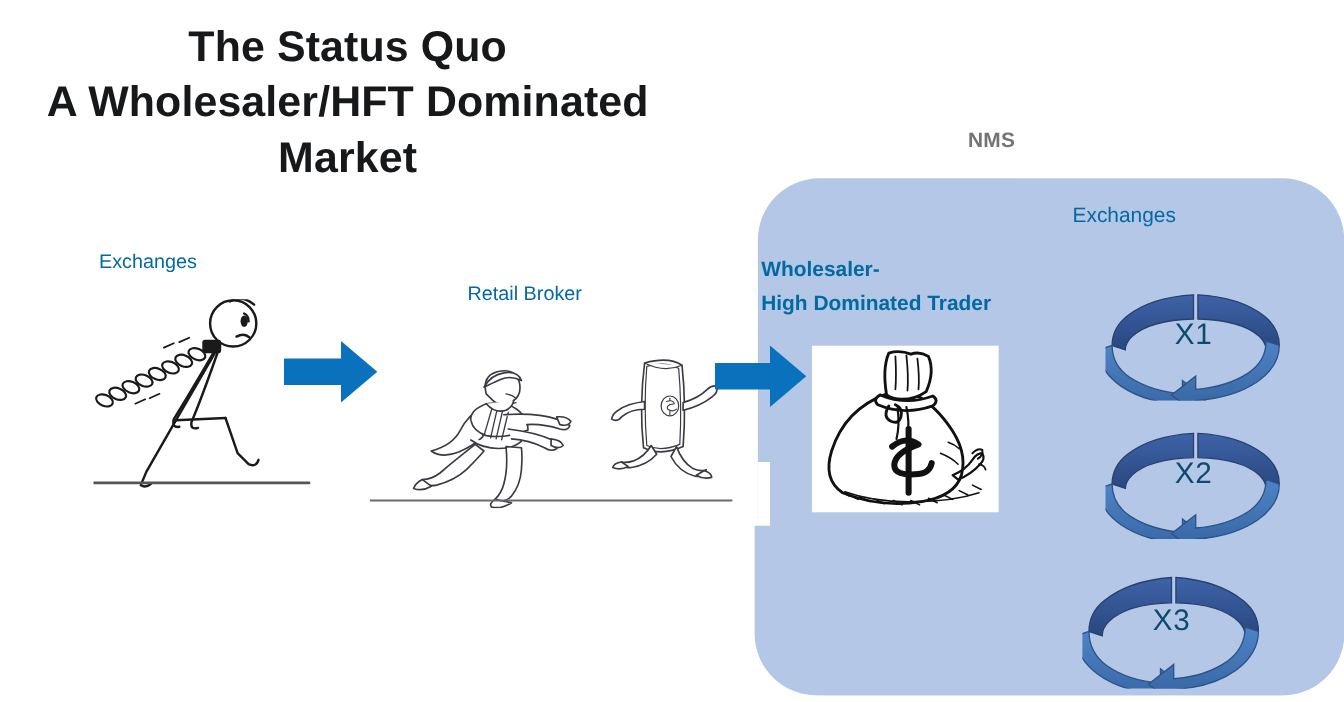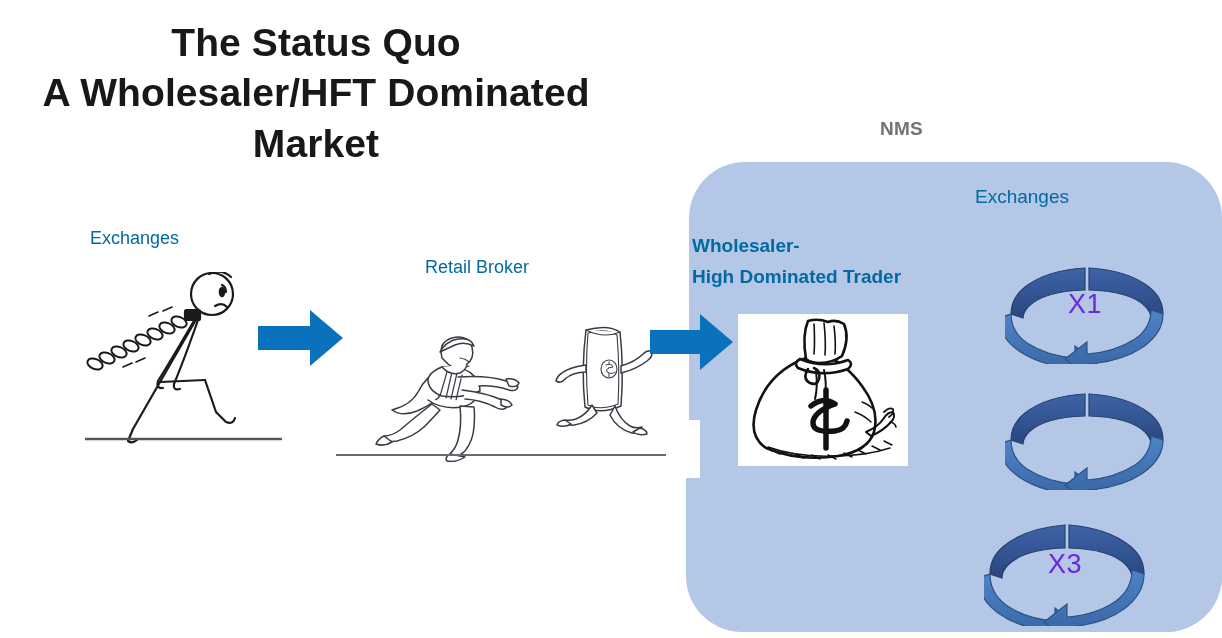--- a/index.html
+++ b/index.html
@@ -130,21 +130,21 @@
 
   
   .cycle { position: absolute; }
   #cycle-1 { left: 1005px; top: 256px; }
   #cycle-2 { left: 1005px; top: 382px; }
   #cycle-3 { left: 984px; top: 512px; }
   .cycle-text {
     position: absolute;
     width: 100%;
     text-align: center;
-    color: #6d28d9;
+    color: #0c4a6e;
     font-size: 27px;
     font-weight: 400;
     letter-spacing: 0.5px;
     pointer-events: none;
   }
   #cycle-1 .cycle-text { top: 33px; }
   #cycle-2 .cycle-text { top: 33px; }
   #cycle-3 .cycle-text { top: 37px; }
 </style>
 </head>
@@ -372,20 +372,21 @@
         <linearGradient id="g2b" x1="0" y1="0" x2="0" y2="1">
           <stop offset="0%" stop-color="#4E83C8"></stop>
             <stop offset="100%" stop-color="#35639F"></stop>
         </linearGradient>
       </defs>
       <path d="M80 12 L80 34 q-40 1 -56 16 q-6 6 -6 12 L6 58 q0 -16 14 -27 q22 -17 60 -19 z" fill="url(#g2a)" stroke="#27416f" stroke-width="1.2"></path>
       <path d="M84 12 q38 2 60 19 q14 11 14 27 l-12 4 q0 -6 -6 -12 q-16 -15 -56 -16 z" fill="url(#g2a)" stroke="#27416f" stroke-width="1.2"></path>
       <path d="M6 58 q0 18 16 29 q20 13 48 15 l0 -12 l22 17 l-22 17 l0 -12 q-34 -2 -56 -17 q-20 -14 -20 -33 z" fill="url(#g2b)" stroke="#2d5284" stroke-width="1.2"></path>
       <path d="M158 58 q0 19 -20 33 q-22 15 -56 17 l0 12 l-22 -17 l22 -17 l0 12 q28 -2 48 -15 q16 -11 16 -29 z" fill="url(#g2b)" stroke="#2d5284" stroke-width="1.2"></path>
     </svg>
+    <div class="cycle-text">X2</div>
   </div>
 
   <div class="cycle" id="cycle-3">
     <svg width="162" height="114" viewBox="0 0 162 114" xmlns="http://www.w3.org/2000/svg">
       <defs>
         <linearGradient id="g3a" x1="0" y1="0" x2="0" y2="1">
           <stop offset="0%" stop-color="#3E63A8"></stop>
             <stop offset="100%" stop-color="#29477F"></stop>
         </linearGradient>
         <linearGradient id="g3b" x1="0" y1="0" x2="0" y2="1">

